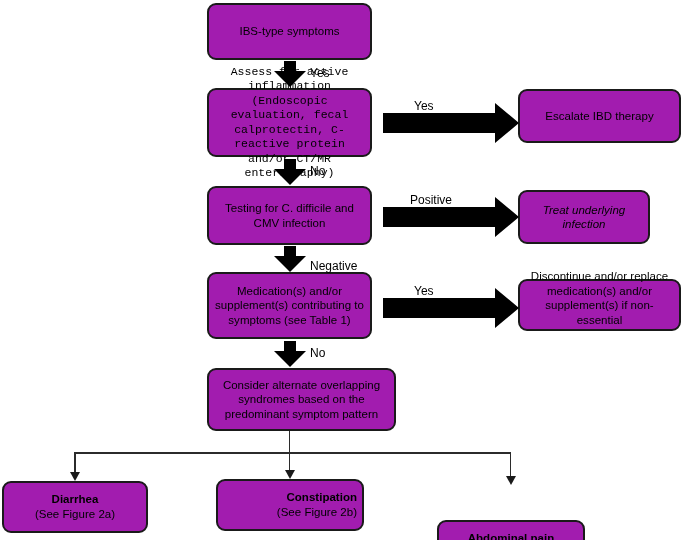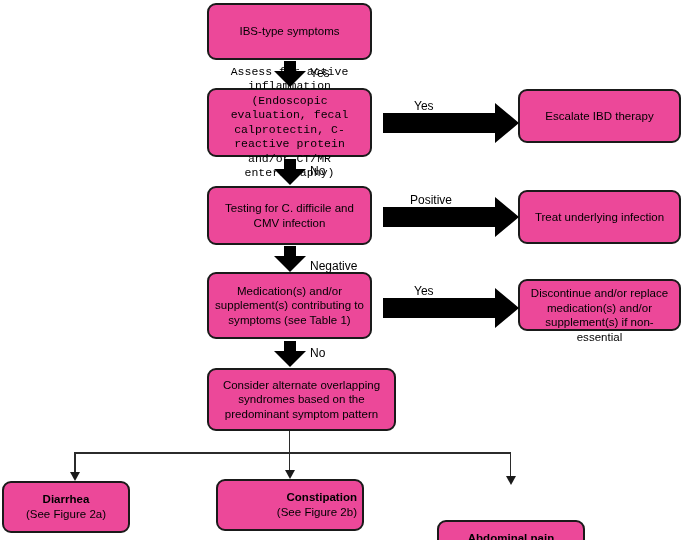--- a/index.html
+++ b/index.html
@@ -17,21 +17,21 @@
     width: 685px;
     height: 540px;
     background: #ffffff;
     overflow: hidden;
   }
   .node {
     position: absolute;
     box-sizing: border-box;
     border: 2px solid #1a1a1a;
     border-radius: 9px;
-    background: #ec4899;
+    background: #a21caf;
     display: flex;
     align-items: center;
     justify-content: center;
     text-align: center;
     font-size: 11.5px;
     line-height: 14.5px;
     letter-spacing: 0.02px;
     padding: 2px 5px;
     z-index: 3;
   }
@@ -97,25 +97,25 @@
   </div>
 
   <div class="node" style="left:207px; top:368px; width:189px; height:63px;">
     <span>Consider alternate overlapping syndromes based on the predominant symptom pattern</span>
   </div>
 
   <div class="node" style="left:518px; top:89px; width:163px; height:54px;">
     <span>Escalate IBD therapy</span>
   </div>
 
-  <div class="node" style="left:518px; top:190px; width:163px; height:54px;">
+  <div class="node" style="left:518px; top:190px; width:132px; height:54px;font-style:italic;">
     <span>Treat underlying infection</span>
   </div>
 
-  <div class="node overflow" style="left:518px; top:279px; width:163px; height:52px;">
+  <div class="node overflow" style="left:518px; top:279px; width:163px; height:52px;align-items:flex-end;">
     <span>Discontinue and/or replace medication(s) and/or supplement(s) if non-essential</span>
   </div>
 
   <div class="blockarrow" style="left:274px; top:61px;">
     <svg width="32" height="26" viewBox="0 0 32 26">
       <polygon points="10,0 22,0 22,10 32,10 16,26 0,10 10,10" fill="#000000"></polygon>
     </svg>
   </div>
   <div class="edgelabel" style="left:310px; top:67px;">Yes</div>
 
@@ -167,21 +167,21 @@
 
   <div class="line vline" style="left:74px; top:452px; width:1.6px; height:22px;"></div>
   <div class="thintip" style="left:70px; top:472px;"></div>
 
   <div class="line vline" style="left:288.5px; top:452px; width:1.6px; height:20px;"></div>
   <div class="thintip" style="left:284.5px; top:470px;"></div>
 
   <div class="line vline" style="left:509.5px; top:452px; width:1.6px; height:26px;"></div>
   <div class="thintip" style="left:505.5px; top:476px;"></div>
 
-  <div class="node terminal" style="left:2px; top:481px; width:128px; height:52px;">
+  <div class="node terminal" style="left:2px; top:481px; width:146px; height:52px;">
     <span>
       <span class="ttl">Diarrhea</span>
       <span class="sub">(See Figure 2a)</span>
     </span>
   </div>
 
   <div class="node terminal" style="left:216px; top:479px; width:148px; height:52px;text-align:right;">
     <span>
       <span class="ttl">Constipation</span>
       <span class="sub">(See Figure 2b)</span>

